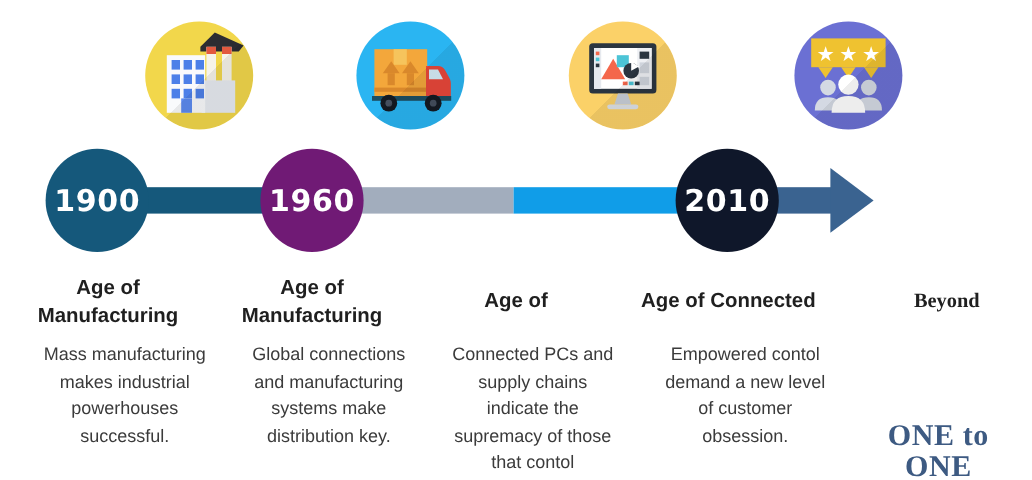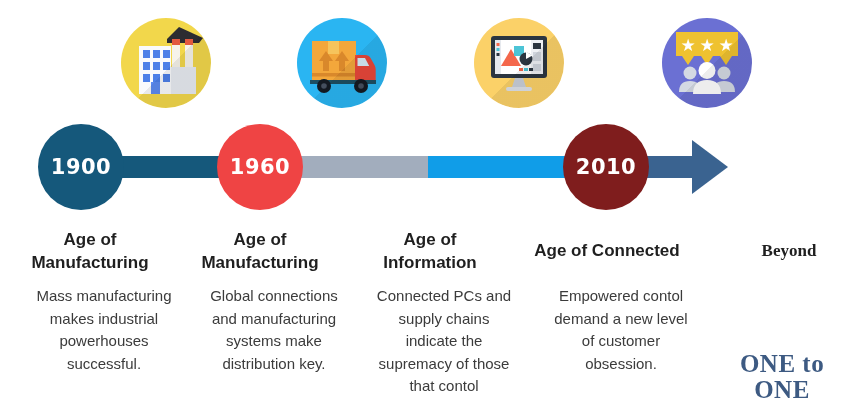--- a/index.html
+++ b/index.html
@@ -38,21 +38,21 @@
     border-top:27px solid transparent;
     border-bottom:27px solid transparent;
     border-left:36px solid #3a6390;
   }
   .node {
     position:absolute; top:124px;
     width:86px; height:86px; border-radius:50%;
     display:flex; align-items:center; justify-content:center;
   }
   .node span {
-    color:#ffffff; font-weight:700; font-size:21px;
+    color:#ffffff; font-weight:700; font-size:25px;
     font-family:"DejaVu Sans", sans-serif; letter-spacing:0.5px;
   }
   .node-1 { left:38px; } .node-2 { left:217px; } .node-3 { left:385px; } .node-4 { left:563px; }
 
   
   .col { position:absolute; top:226px; width:180px; text-align:center; }
   .col-1 { left:0px; } .col-2 { left:170px; } .col-3 { left:340px; } .col-4 { left:517px; } .col-5 { left:699px;font-family:Liberation Serif, serif; }
   .col-title {
     min-height:50px; display:flex; flex-direction:column;
     align-items:center; justify-content:center;
@@ -161,24 +161,24 @@
 
   <div class="bar bar-1" style="background: rgb(21, 88, 123);"></div>
   <div class="bar bar-2" style="background: rgb(162, 173, 189);"></div>
   <div class="bar bar-3" style="background: rgb(16, 157, 232);"></div>
   <div class="bar bar-4" style="background: rgb(58, 99, 144);"></div>
   <div class="arrowhead" style="border-left-color: rgb(58, 99, 144);"></div>
 
   <div class="node node-1" style="background: rgb(21, 88, 123);">
     <span>1900</span>
   </div>
-  <div class="node node-2" style="background: #ef4444;">
+  <div class="node node-2" style="background: #701a75;">
     <span>1960</span>
   </div>
-  <div class="node node-4" style="background: #7f1d1d;">
+  <div class="node node-4" style="background: #0f172a;">
     <span>2010</span>
   </div>
 
   <div class="col col-1">
     <div class="col-title">
       <span>Age of</span>
       <span>Manufacturing</span>
     </div>
     <div class="col-desc">Mass manufacturing makes industrial powerhouses successful.</div>
   </div>
@@ -187,21 +187,20 @@
     <div class="col-title">
       <span>Age of</span>
       <span>Manufacturing</span>
     </div>
     <div class="col-desc">Global  connections and manufacturing systems make distribution key.</div>
   </div>
 
   <div class="col col-3">
     <div class="col-title">
       <span>Age of</span>
-      <span>Information</span>
     </div>
     <div class="col-desc">Connected PCs and supply chains indicate the supremacy of those that contol information flow.</div>
   </div>
 
   <div class="col col-4">
     <div class="col-title">
       <span>Age of Connected</span>
       <span></span>
     </div>
     <div class="col-desc">Empowered contol demand a new level of customer obsession.</div>

